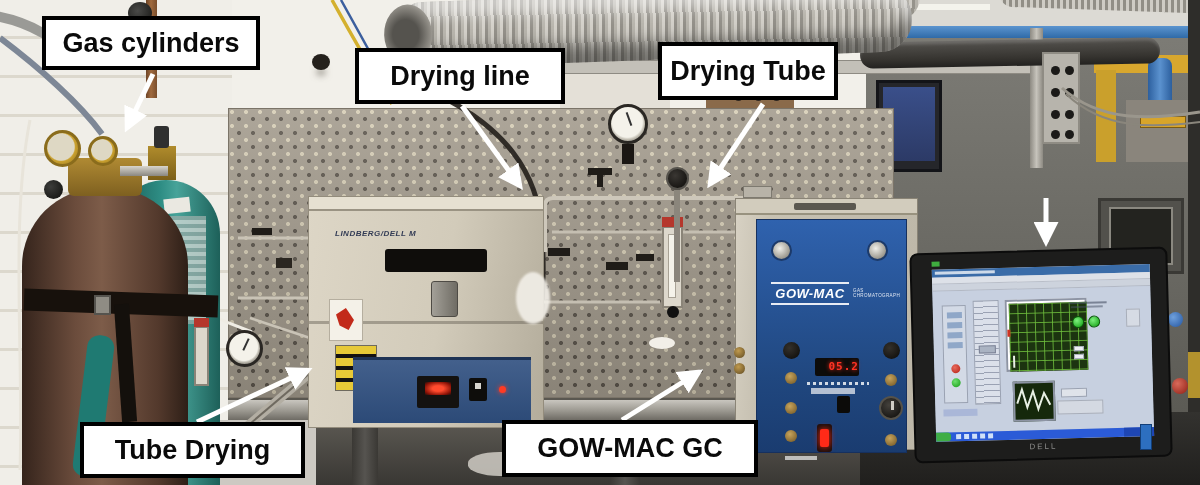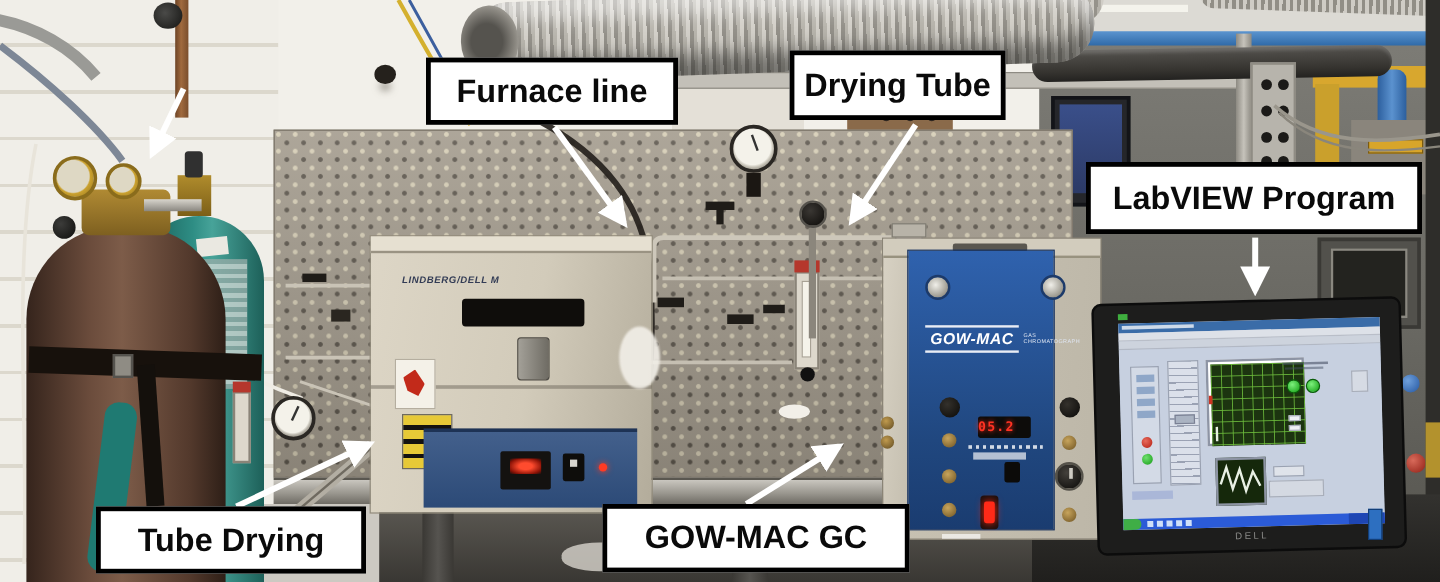--- a/index.html
+++ b/index.html
@@ -136,30 +136,30 @@
   .furnace-switch{left:116px;top:18px;width:18px;height:23px;background:#0e0d0b;border-radius:2px;}
   .furnace-switch i{position:absolute;left:6px;top:5px;width:6px;height:6px;background:#d8d6d0;}
   .furnace-led{left:146px;top:26px;width:7px;height:7px;border-radius:50%;background:#ff3b24;box-shadow:0 0 5px #ff3b24;}
   .furnace-fluff{left:516px;top:272px;width:34px;height:52px;border-radius:50%;background:#f2efe8;opacity:.9;filter:blur(1px);}
 
   
   .gc{left:735px;top:198px;width:183px;height:252px;
     background:linear-gradient(95deg,#d8d2c4,#c7c1b2 18%,#bdb7a8);border:1px solid #8a8476;}
   .gc-lid{left:0;top:0;width:100%;height:16px;background:#d2ccbd;border-bottom:2px solid #98927f;}
   .gc-lid i{position:absolute;left:58px;top:4px;width:62px;height:7px;background:#5a5750;border-radius:2px;}
-  .gc-face{left:20px;top:9px;width:123px;height:234px;background:linear-gradient(180deg,#2f62ae,#20477f 68%,#1a3c70);border:1px solid #16305e;}
+  .gc-face{left:20px;top:20px;width:151px;height:234px;background:linear-gradient(180deg,#2f62ae,#20477f 68%,#1a3c70);border:1px solid #16305e;}
   .gc-inj1{left:14px;top:20px;width:21px;height:21px;border-radius:50%;background:radial-gradient(circle at 40% 38%,#f0efe9,#9b988e 70%,#55524a);border:2px solid #1c3a6a;}
   .gc-inj2{left:110px;top:20px;width:21px;height:21px;border-radius:50%;background:radial-gradient(circle at 40% 38%,#f0efe9,#9b988e 70%,#55524a);border:2px solid #1c3a6a;}
   .gc-logo{left:14px;top:62px;width:78px;border-top:2px solid #e8ecf4;border-bottom:2px solid #e8ecf4;padding:2px 0;
     font-size:13px;font-weight:bold;font-style:italic;color:#fff;letter-spacing:.5px;text-align:center;}
   .gc-type{left:96px;top:68px;font-size:4.5px;color:#dfe6f2;letter-spacing:.4px;}
   .gc-knobL{left:26px;top:122px;width:17px;height:17px;border-radius:50%;background:radial-gradient(circle at 38% 35%,#34312c,#0a0907);}
   .gc-knobR{left:126px;top:122px;width:17px;height:17px;border-radius:50%;background:radial-gradient(circle at 38% 35%,#34312c,#0a0907);}
   .gc-display{left:58px;top:138px;width:44px;height:18px;background:#0d0c0a;border-radius:2px;
-    font-family:"DejaVu Sans Mono",monospace;font-size:11px;font-weight:bold;color:#ff3324;text-align:left;line-height:18px;letter-spacing:1px;text-shadow:0 0 4px #ff2a18;}
+    font-family:"DejaVu Sans Mono",monospace;font-size:11px;font-weight:bold;color:#ff3324;text-align:right;line-height:18px;letter-spacing:1px;text-shadow:0 0 4px #ff2a18;}
   .gc-textrow1{left:50px;top:162px;width:62px;height:3px;background:repeating-linear-gradient(90deg,rgba(255,255,255,.8) 0 3px,transparent 3px 6px);}
   .gc-textrow2{left:54px;top:168px;width:44px;height:6px;background:#cfd6e2;opacity:.85;}
   .gc-gold1{left:28px;top:152px;width:12px;height:12px;border-radius:50%;background:radial-gradient(circle at 40% 35%,#c7a45c,#6e5322);}
   .gc-gold2{left:28px;top:182px;width:12px;height:12px;border-radius:50%;background:radial-gradient(circle at 40% 35%,#c7a45c,#6e5322);}
   .gc-gold3{left:28px;top:210px;width:12px;height:12px;border-radius:50%;background:radial-gradient(circle at 40% 35%,#c7a45c,#6e5322);}
   .gc-gold4{left:128px;top:154px;width:12px;height:12px;border-radius:50%;background:radial-gradient(circle at 40% 35%,#c7a45c,#6e5322);}
   .gc-gold5{left:128px;top:214px;width:12px;height:12px;border-radius:50%;background:radial-gradient(circle at 40% 35%,#c7a45c,#6e5322);}
   .gc-bigknob{left:122px;top:176px;width:24px;height:24px;border-radius:50%;background:radial-gradient(circle at 40% 35%,#44413c,#0a0907);border:2px solid #55524a;}
   .gc-bigknob i{position:absolute;left:10px;top:3px;width:3px;height:9px;background:#cfccc4;}
   .gc-btn{left:80px;top:176px;width:13px;height:17px;background:#0c0b09;border-radius:2px;}
@@ -488,19 +488,19 @@
     <g stroke="#ffffff" stroke-width="5" fill="none">
       <path d="M153,74 L127,128" marker-end="url(#ah)"></path>
       <path d="M462,106 L520,186" marker-end="url(#ah)"></path>
       <path d="M763,104 L710,184" marker-end="url(#ah)"></path>
       <path d="M1046,198 L1046,242" marker-end="url(#ah)"></path>
       <path d="M197,422 L308,370" marker-end="url(#ah)"></path>
       <path d="M622,420 L699,372" marker-end="url(#ah)"></path>
     </g>
   </svg>
 
-  <div id="ann-bypass" class="ann">Furnace line</div>
+  <div id="ann-gas" class="ann">Gas cylinders</div>
+  <div id="ann-bypass" class="ann">Drying line</div>
   <div id="ann-drying" class="ann">Drying Tube</div>
-  <div id="ann-labview" class="ann">LabVIEW Program</div>
   <div id="ann-furnace" class="ann">Tube Drying</div>
   <div id="ann-gowmac" class="ann">GOW-MAC GC</div>
 
 </div>
 
 </body></html>

